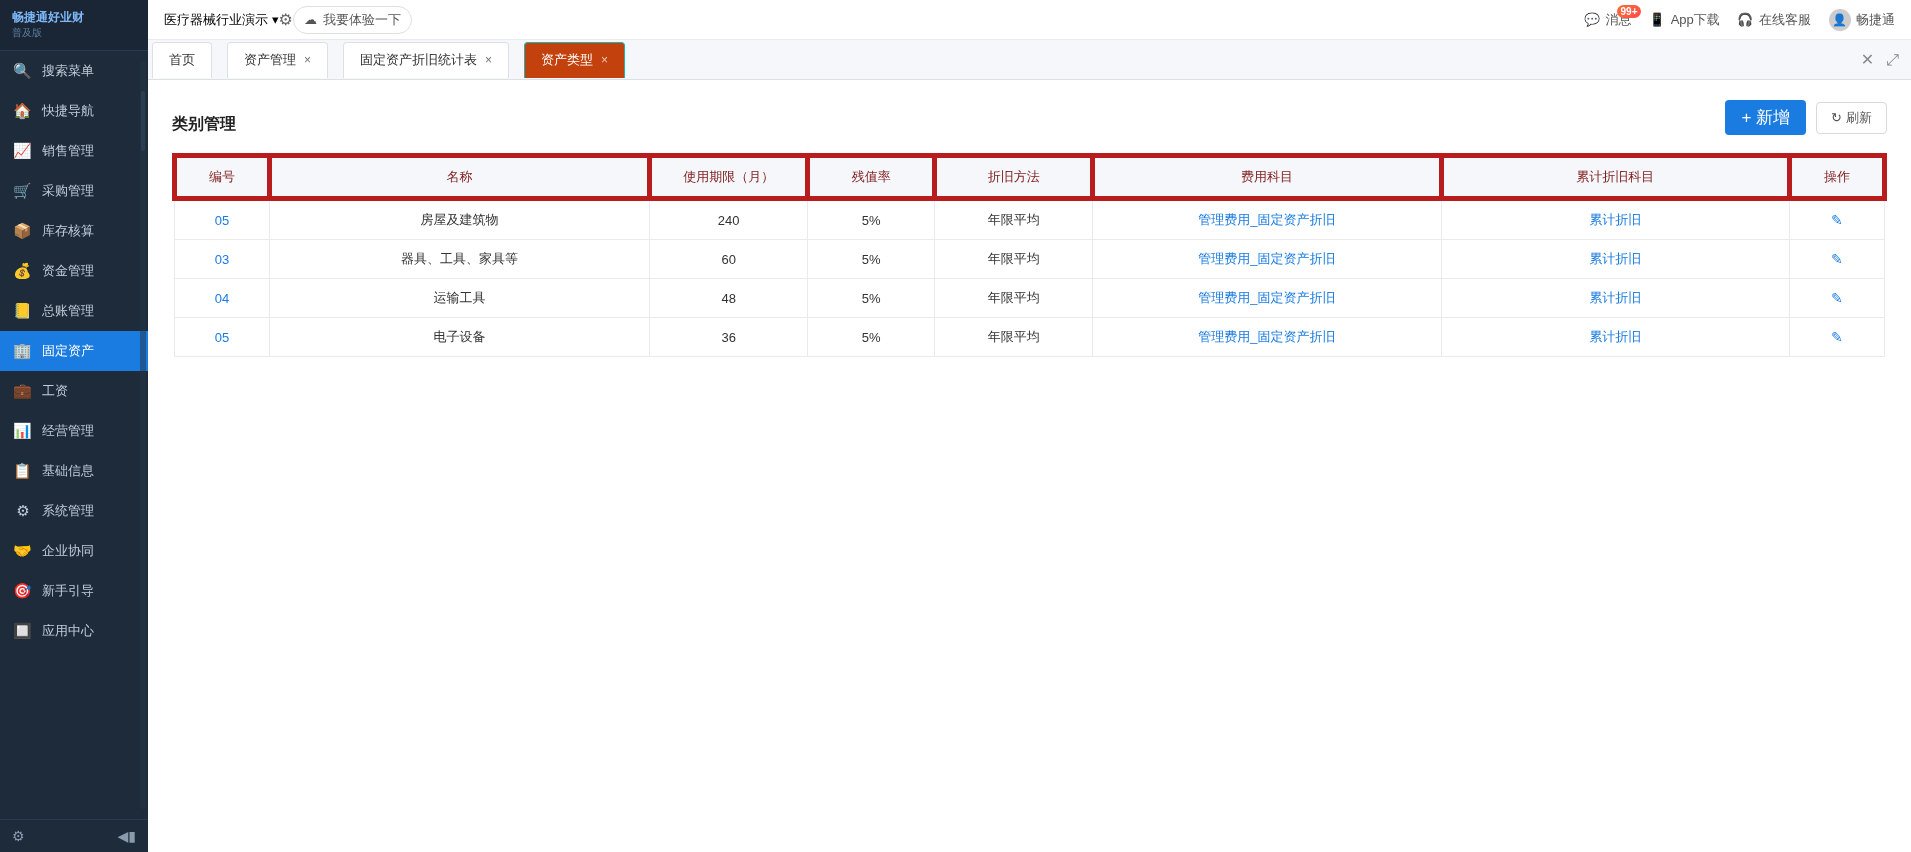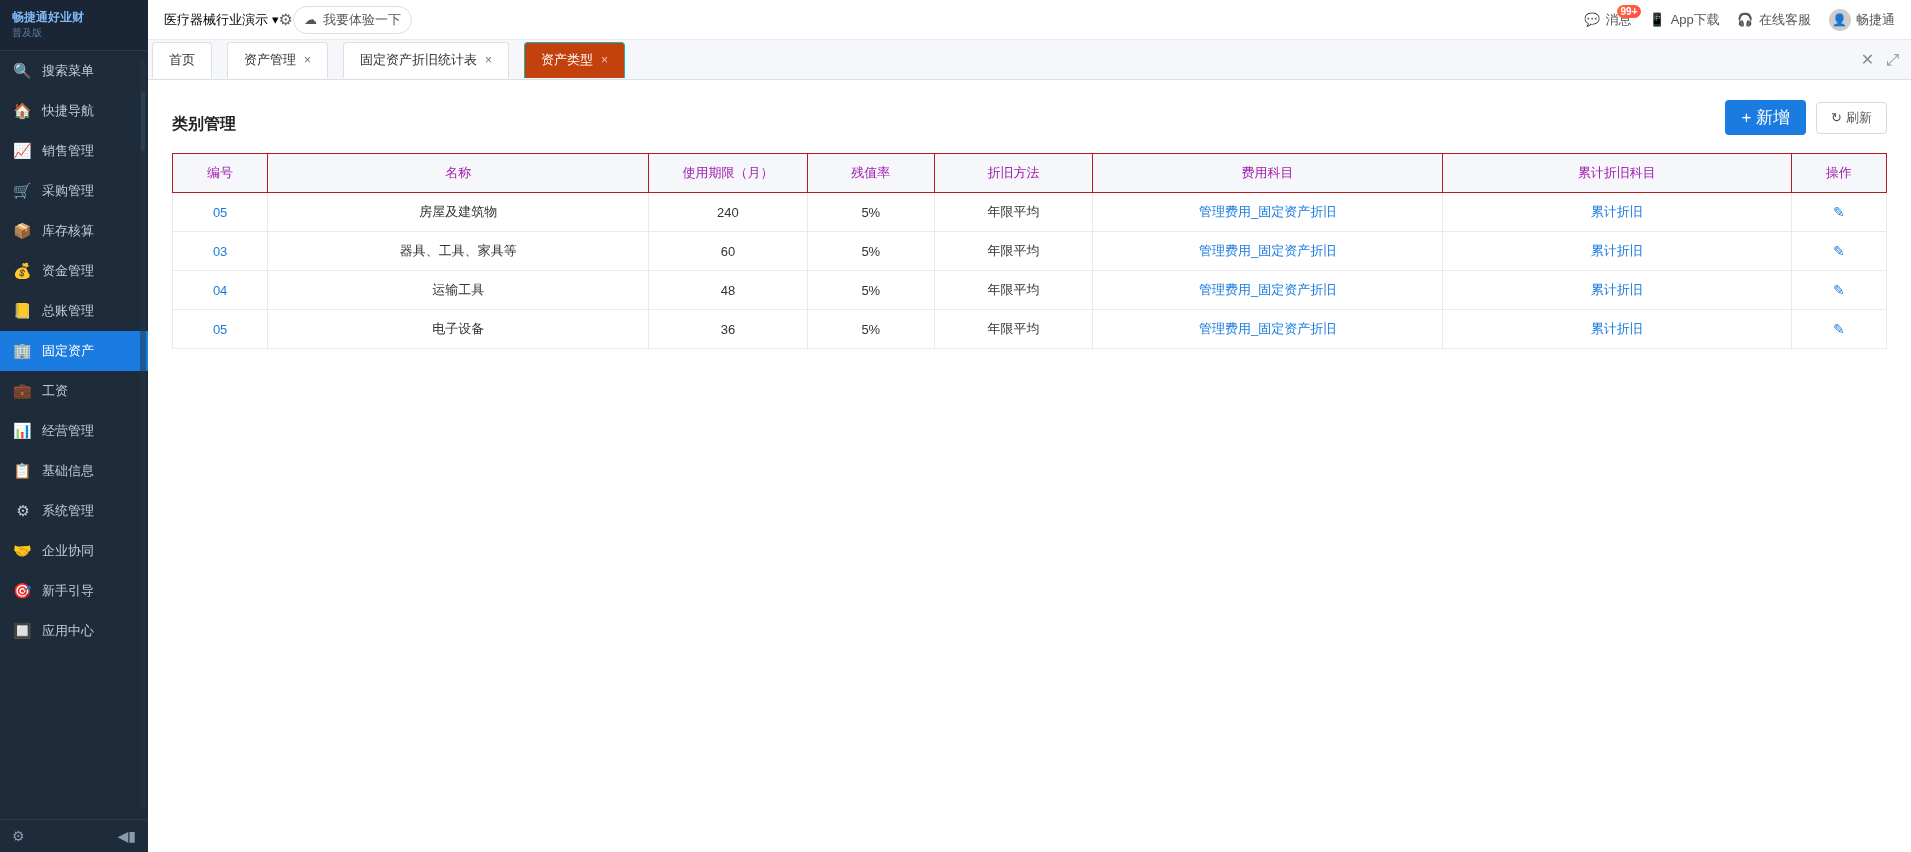--- a/index.html
+++ b/index.html
@@ -253,24 +253,24 @@
     }
 
     
     .data-table {
       width: 100%;
       border-collapse: collapse;
       font-size: 13px;
     }
     .data-table th {
       background: #f5f7fa;
-      color: #a21caf;
+      color: #7f1d1d;
       font-weight: normal;
       padding: 10px 12px;
-      border: 1px solid #b91c1c;
+      border: 5px solid #b91c1c;
       text-align: center;
     }
     .data-table td {
       padding: 10px 12px;
       border: 1px solid #e8eaed;
       color: #333;
       text-align: center;
     }
     .td-code { width: 60px; color: #1a7be0; }
     .td-name { text-align: left; width: 240px; }

